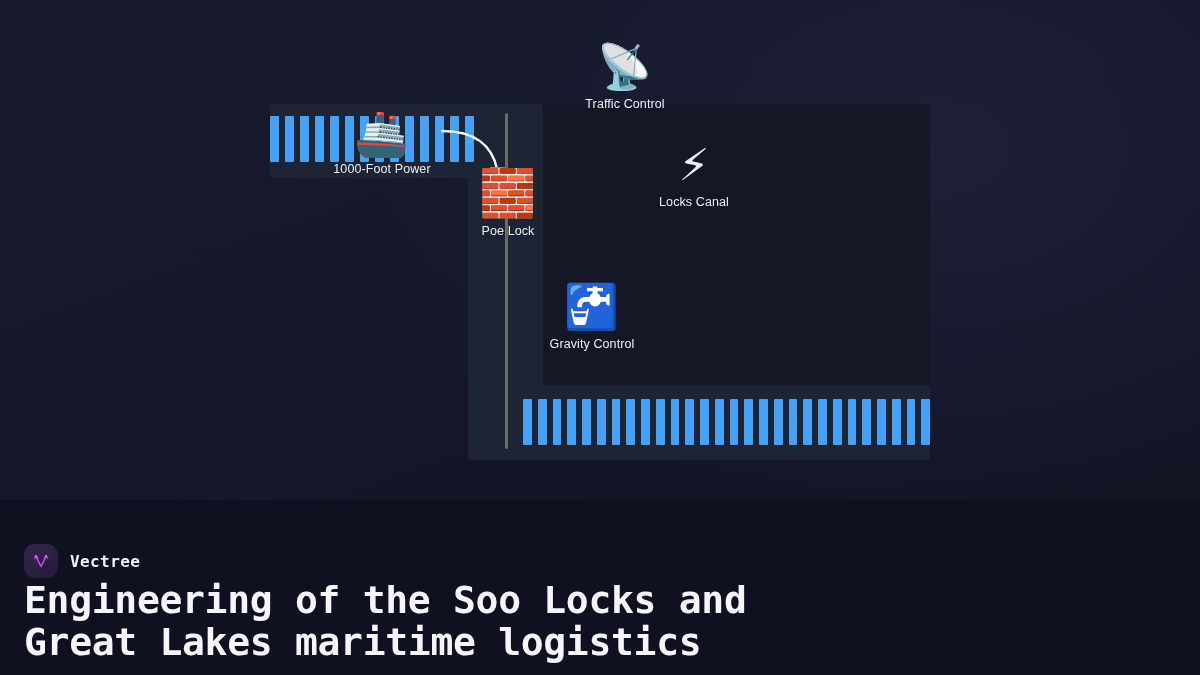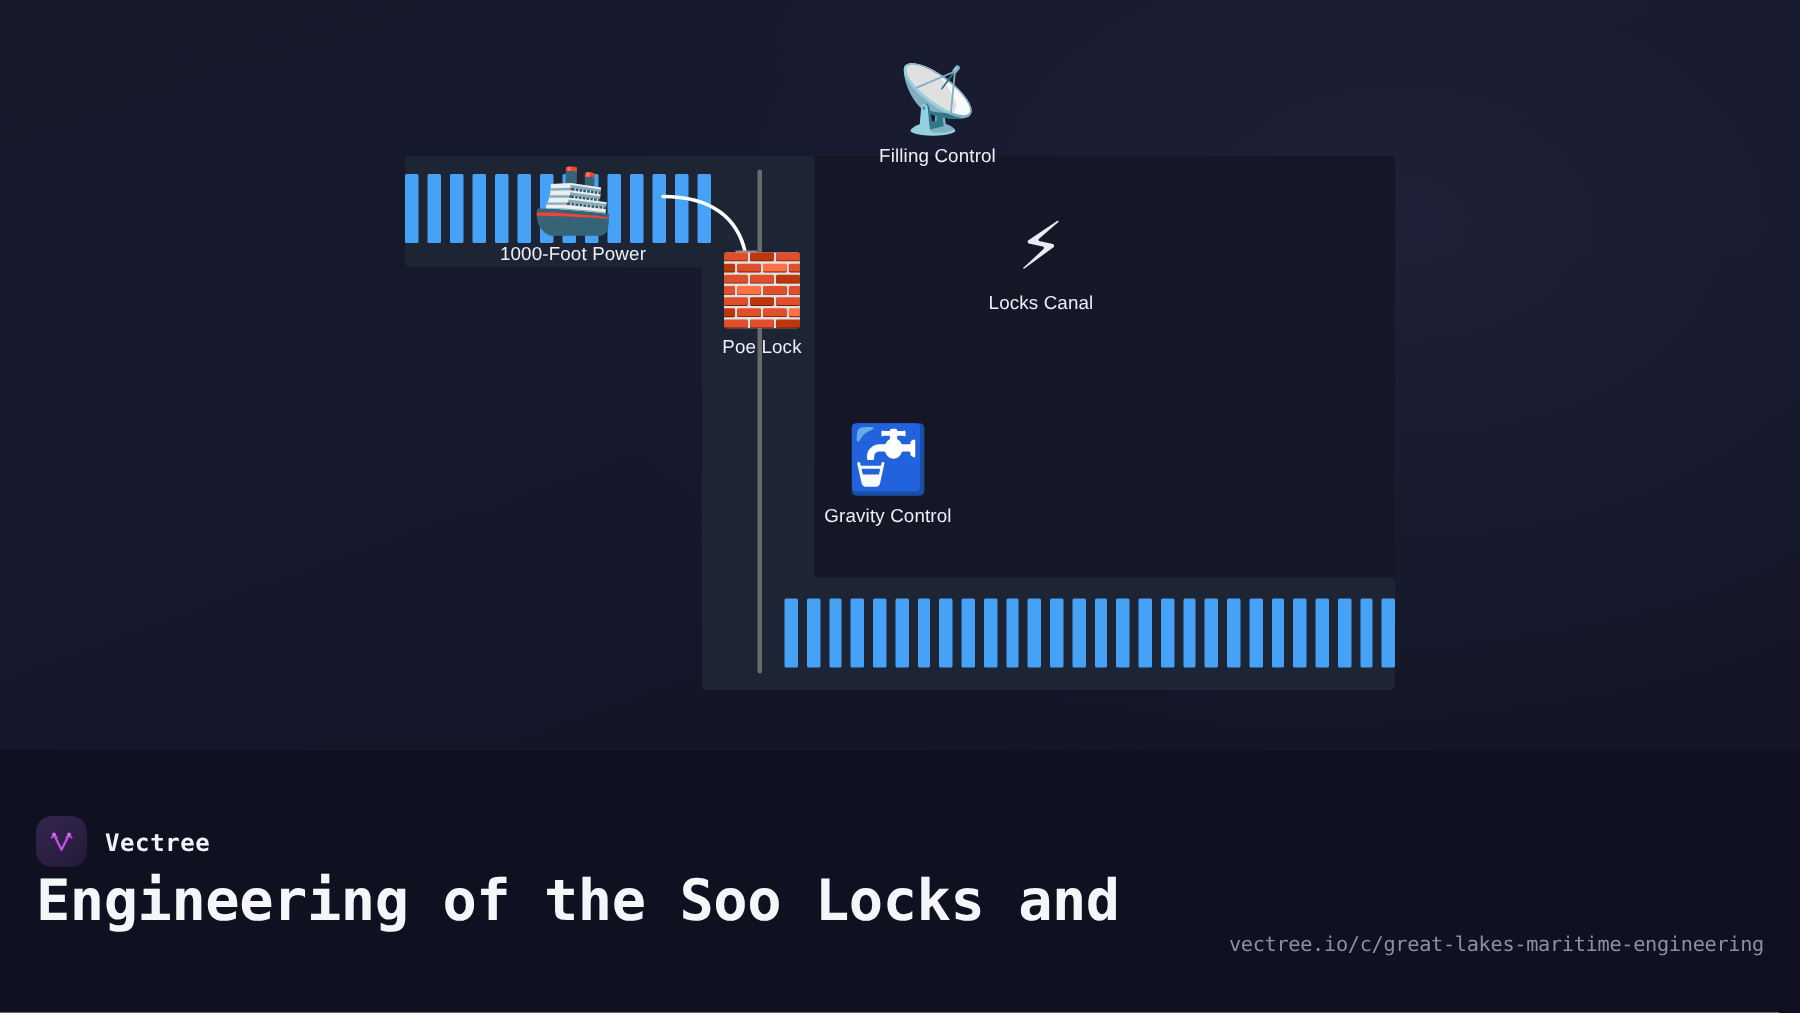--- a/index.html
+++ b/index.html
@@ -151,21 +151,21 @@
     <span class="cap">1000-Foot Power</span>
   </div>
 
   <div class="node" id="node-poelock">
     <span class="glyph small">🧱</span>
     <span class="cap">Poe Lock</span>
   </div>
 
   <div class="node" id="node-traffic">
     <span class="glyph">📡</span>
-    <span class="cap">Filling Control</span>
+    <span class="cap">Traffic Control</span>
   </div>
 
   <div class="node" id="node-power">
     <span class="glyph">⚡</span>
     <span class="cap">Locks Canal</span>
   </div>
 
   <div class="node" id="node-gravity">
     <span class="glyph">🚰</span>
     <span class="cap">Gravity Control</span>
@@ -182,16 +182,16 @@
         <path d="M15 5.5 L13.2 7.4 M15 5.5 L16.8 7.4" stroke="#c04fe0" stroke-width="1.2" stroke-linecap="round"></path>
         <circle cx="5" cy="5.2" r="1.25" fill="#d66bf0"></circle>
         <circle cx="15" cy="5.2" r="1.25" fill="#d66bf0"></circle>
       </svg>
     </div>
     <span id="brand-name">Vectree</span>
   </div>
 
   <div id="headline">
     <span class="l1">Engineering of the Soo Locks and</span>
+    <span class="l2">Great Lakes maritime logistics</span>
   </div>
 
-  <div id="url">vectree.io/c/great-lakes-maritime-engineering</div>
 </div>
 
 </body></html>

